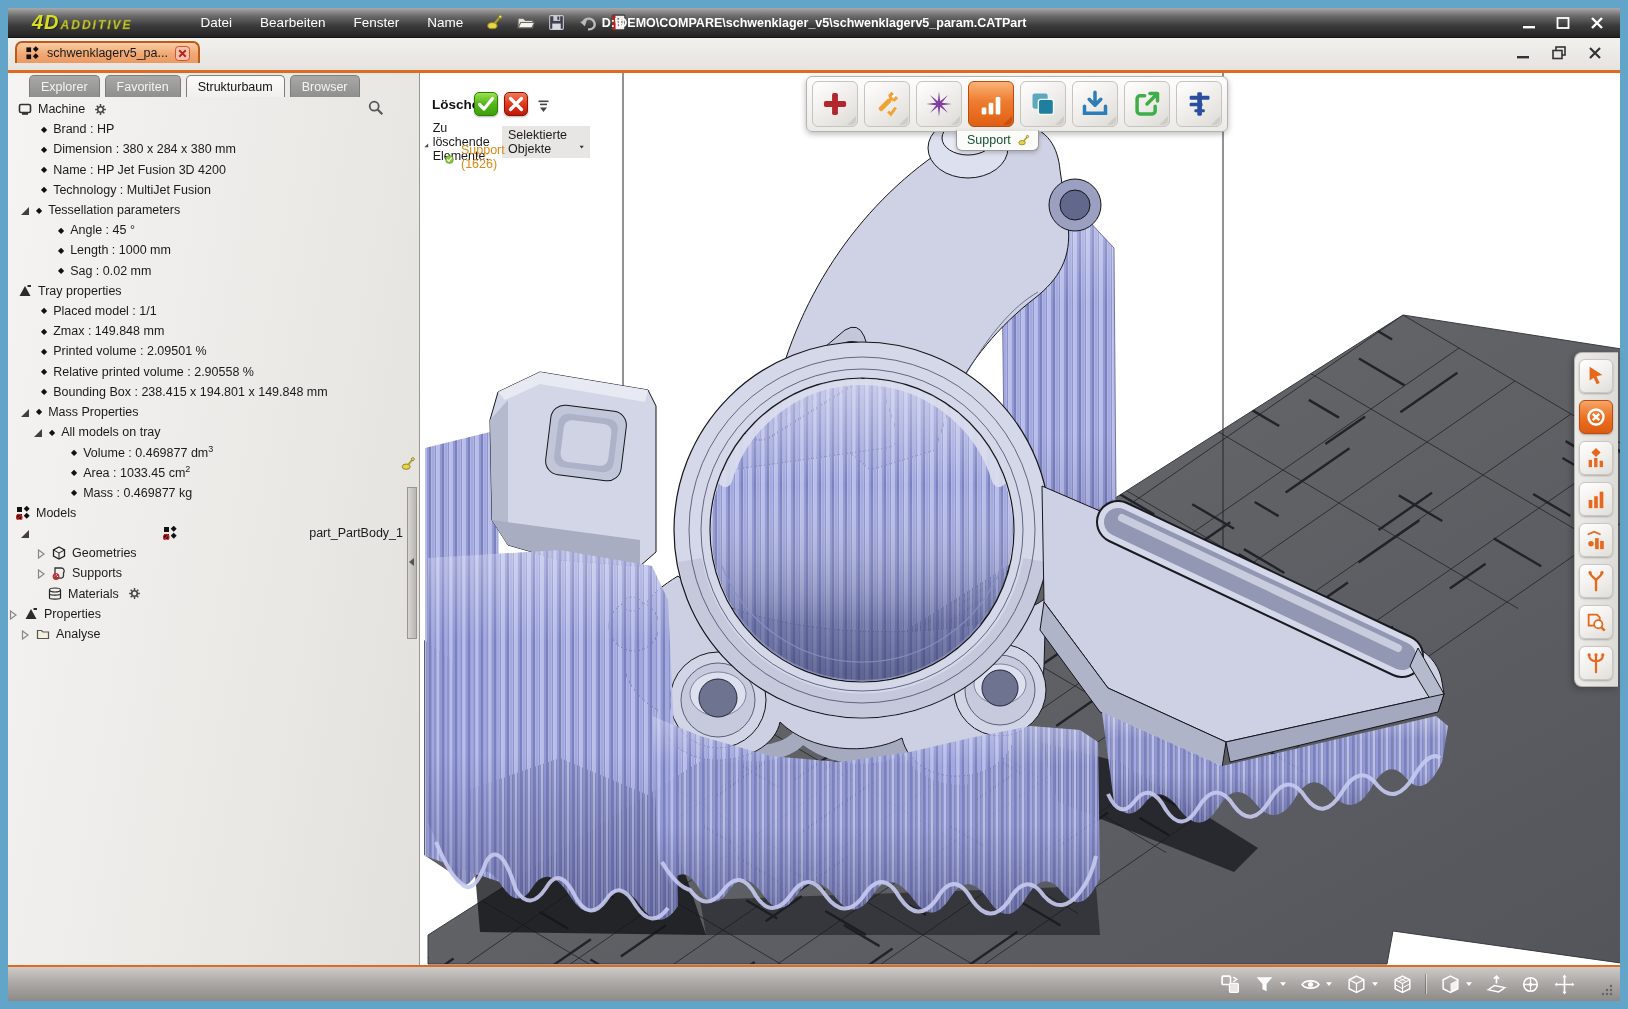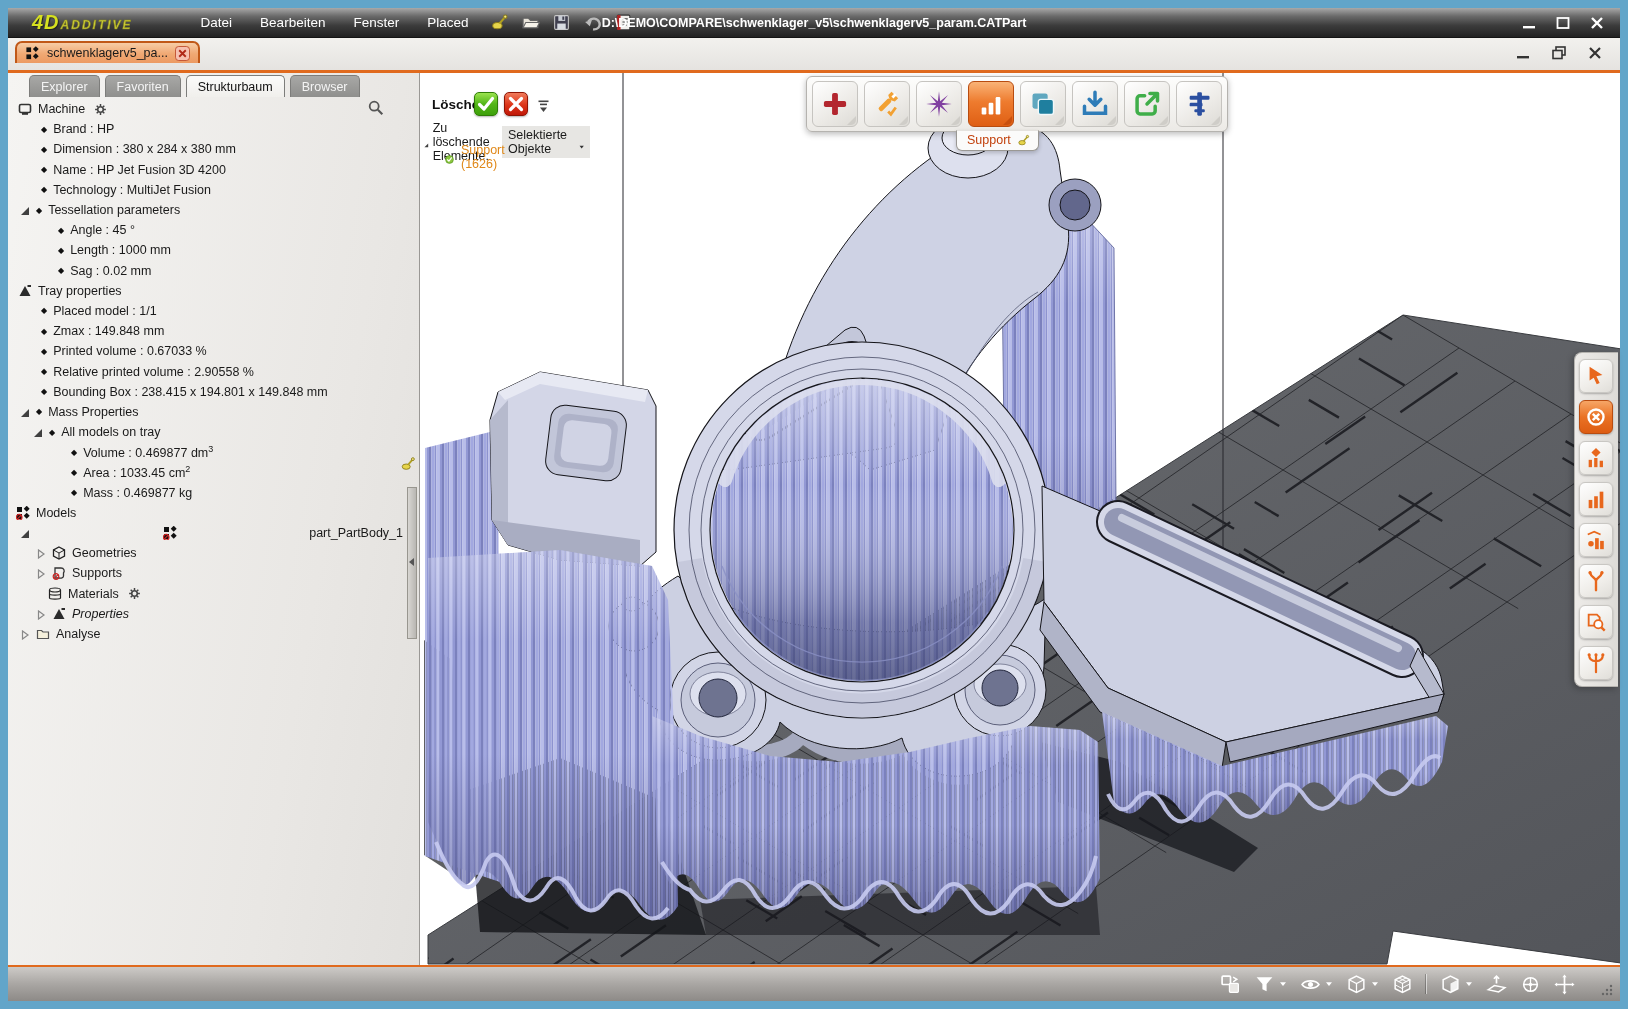--- a/index.html
+++ b/index.html
@@ -80,21 +80,21 @@
     background:linear-gradient(#fdfdfc,#eceae6); border:1px solid #b5b3af; border-radius:6px; box-shadow:0 2px 6px rgba(0,0,0,.28); }
   .tt-btn { width:46px; height:46px; border-radius:6px; background:linear-gradient(145deg,#ffffff,#eceae6 60%,#dddbd6);
     border:1px solid #c6c4c0; position:relative; display:flex; align-items:center; justify-content:center; }
   .tt-btn::after { content:''; position:absolute; right:1px; bottom:1px; width:0; height:0;
     border-left:9px solid transparent; border-bottom:9px solid #cfcdc8; border-radius:0 0 5px 0; }
   .tt-btn.active { background:linear-gradient(#f9b377,#ee7b2e 45%,#df5f14); border-color:#b84c10; }
   .tt-btn.active::after { border-bottom-color:#c8500f; }
   .tt-btn svg { width:28px; height:28px; position:relative; z-index:1; }
   #tt-tooltip { position:absolute; left:536px; top:57px; padding:2px 8px 3px 10px; background:#fbfbfa;
     border:1px solid #9a9894; border-top:1px solid #e4e2de; border-radius:0 0 6px 6px; display:flex; align-items:center; gap:6px;
-    font-size:12.5px; color:#c2410c; box-shadow:0 2px 4px rgba(0,0,0,.2); }
+    font-size:12.5px; color:#14532d; box-shadow:0 2px 4px rgba(0,0,0,.2); }
   #tt-tooltip .pin { width:13px; height:13px; }
 
   
   #right-toolbar { position:absolute; right:2px; top:279px; width:44px; padding:6px 4px; display:flex; flex-direction:column; gap:7px;
     background:linear-gradient(90deg,#edebe8,#dddbd7); border:1px solid #b5b3af; border-right:none; border-radius:8px 0 0 8px; box-shadow:-2px 2px 6px rgba(0,0,0,.25); }
   .rt-btn { width:34px; height:34px; border-radius:6px; background:linear-gradient(150deg,#ffffff,#efede9 60%,#e0ded9);
     border:1px solid #c9c7c3; box-shadow:0 1px 2px rgba(0,0,0,.25); display:flex; align-items:center; justify-content:center; }
   .rt-btn.active { background:linear-gradient(#f6a667,#ea7224 50%,#dd5c12); border-color:#b84c10; }
   .rt-btn svg { width:22px; height:22px; }
 
@@ -116,21 +116,21 @@
 
   <div id="titlebar">
     <div id="logo">
       <span class="l1">4D</span>
       <span class="l2">ADDITIVE</span>
     </div>
     <div id="menus">
         <div class="menu-item">Datei</div>
         <div class="menu-item">Bearbeiten</div>
         <div class="menu-item">Fenster</div>
-        <div class="menu-item">Placed</div>
+        <div class="menu-item">Name</div>
       </div>
     <div id="tb-icons">
         <span class="tb-ic"><svg viewBox="0 0 18 18">
             <ellipse cx="7" cy="12" rx="4.5" ry="3" fill="#e6d44a" stroke="#8a7a1a"></ellipse>
             <path d="M9 10 L15 3" stroke="#b0a020" stroke-width="2"></path>
             <circle cx="14.5" cy="3.5" r="1.6" fill="#f4ea80" stroke="#8a7a1a"></circle>
           </svg></span>
         <span class="tb-ic"><svg viewBox="0 0 18 18">
             <path d="M2 5 H7 L9 7 H16 V14 H2 Z" fill="#e8e4da" stroke="#666"></path>
             <path d="M2 14 L4.5 9 H17.5 L15 14 Z" fill="#f6f3ea" stroke="#666"></path>
@@ -261,21 +261,21 @@
         <div class="trow" style="padding-left: 33px;">
           <span class="bullet">◆</span>
           <span>Placed model : 1/1</span>
         </div>
         <div class="trow" style="padding-left: 33px;">
           <span class="bullet">◆</span>
           <span>Zmax : 149.848 mm</span>
         </div>
         <div class="trow" style="padding-left: 33px;">
           <span class="bullet">◆</span>
-          <span>Printed volume : 0.67033  %</span>
+          <span>Printed volume : 2.09501  %</span>
         </div>
         <div class="trow" style="padding-left: 33px;">
           <span class="bullet">◆</span>
           <span>Relative printed volume : 2.90558  %</span>
         </div>
         <div class="trow" style="padding-left: 33px;">
           <span class="bullet">◆</span>
           <span>Bounding Box : 238.415 x 194.801 x 149.848 mm</span>
         </div>
         <div class="trow" style="padding-left: 12px;">
@@ -355,21 +355,21 @@
               <ellipse cx="7" cy="3" rx="5.5" ry="2" fill="none" stroke="#222" stroke-width="1.2"></ellipse>
               <path d="M1.5 3 V11 C1.5 12.4 12.5 12.4 12.5 11 V3" fill="none" stroke="#222" stroke-width="1.2"></path>
               <path d="M1.5 7 C1.5 8.4 12.5 8.4 12.5 7" fill="none" stroke="#222" stroke-width="1.2"></path>
             </svg></span>
           <span>Materials</span>
           <span class="gear"><svg viewBox="0 0 14 14">
               <circle cx="7" cy="7" r="3" fill="none" stroke="#444" stroke-width="1.7"></circle>
               <path d="M7 1.2 V3.2 M7 10.8 V12.8 M1.2 7 H3.2 M10.8 7 H12.8 M2.9 2.9 L4.3 4.3 M9.7 9.7 L11.1 11.1 M11.1 2.9 L9.7 4.3 M4.3 9.7 L2.9 11.1" stroke="#444" stroke-width="1.6"></path>
             </svg></span>
         </div>
-        <div class="trow" style="padding-left: 28px; font-style: italic;">
+        <div class="trow" style="">
           <span class="exp-c"><svg viewBox="0 0 10 10">
               <polygon points="2.5,1 8,5 2.5,9" fill="none" stroke="#888" stroke-width="1.2"></polygon>
             </svg></span>
           <span class="ticon"><svg viewBox="0 0 14 14">
               <path d="M7 2 L12.5 12 L1.5 12 Z" fill="#2b2b2b"></path>
               <rect x="9.5" y="1" width="3.5" height="2" fill="#2b2b2b"></rect>
             </svg></span>
           <span>Properties</span>
         </div>
         <div class="trow" style="padding-left: 12px;">

